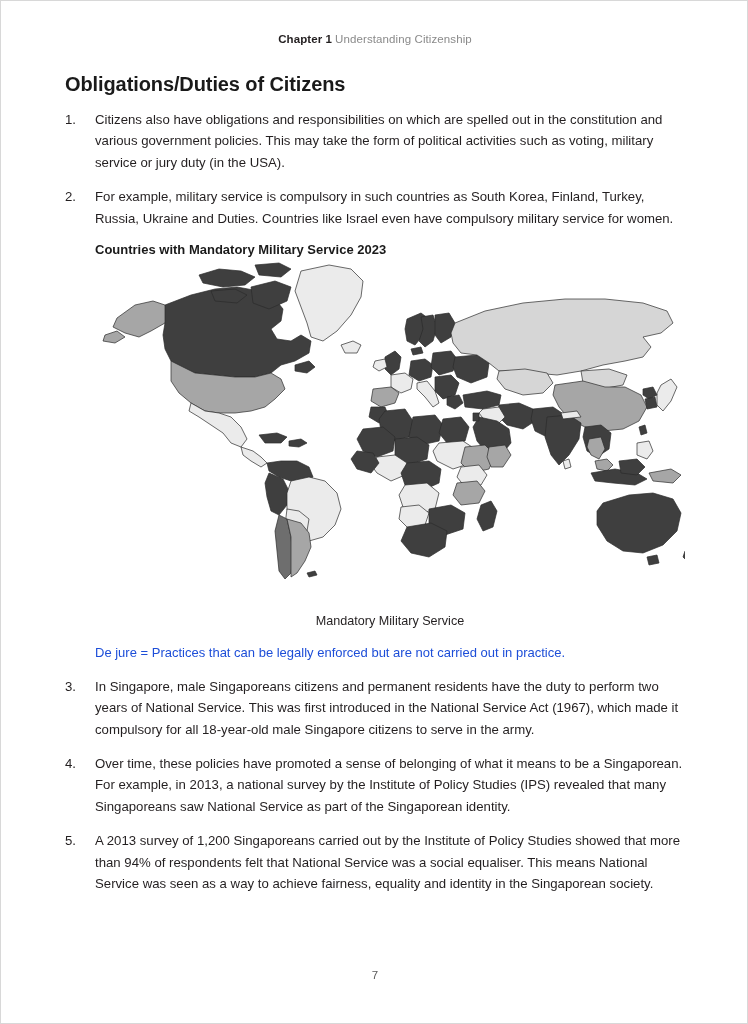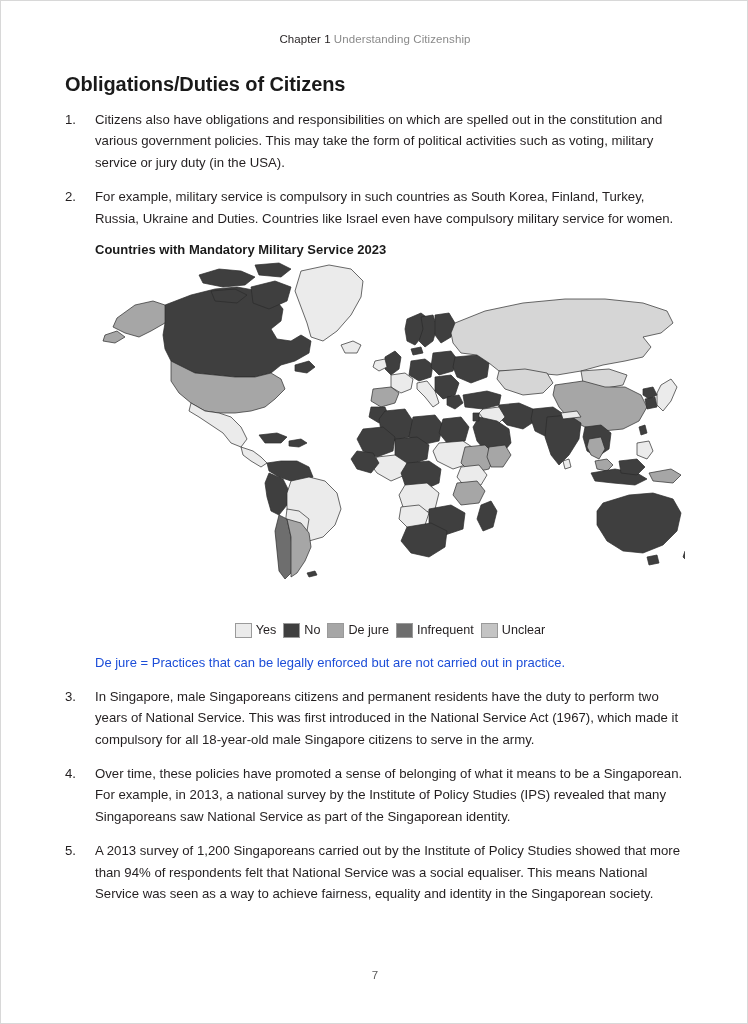--- a/index.html
+++ b/index.html
@@ -31,21 +31,21 @@
     position: absolute;
     top: 32px;
     left: 0;
     width: 748px;
     text-align: center;
     font-size: 11.5px;
     letter-spacing: .1px;
     white-space: nowrap;
   }
   .runhead .chap {
-    font-weight: normal;
+    font-weight: bold;
     color: #231f20;
   }
   .runhead .chaptitle {
     color: #8a8a8a;
     margin-left: 3px;
   }
 
   
   .content {
     position: absolute;
@@ -341,43 +341,22 @@
 
             <path fill="#3f3f3f" d="M508,242 L534,234 L558,232 L578,238 L586,252 L582,270 L568,284 L548,292 L528,290 L512,280 L502,264 L502,250 Z"></path>
 
             <path fill="#3f3f3f" d="M552,296 L562,294 L564,302 L554,304 Z"></path>
 
             <path fill="#3f3f3f" d="M596,276 L606,270 L612,278 L604,288 L596,286 Z M590,290 L600,288 L604,296 L594,302 L588,296 Z"></path>
           </g>
         </svg>
       </div>
 
-
-      <div class="legend">
-        <div class="legend-item">
-          <span class="swatch" style="background: rgb(235, 235, 235);"></span>
-          <span>Yes</span>
-        </div>
-        <div class="legend-item">
-          <span class="swatch" style="background: rgb(63, 63, 63);"></span>
-          <span>No</span>
-        </div>
-        <div class="legend-item">
-          <span class="swatch" style="background: rgb(166, 166, 166);"></span>
-          <span>De jure</span>
-        </div>
-        <div class="legend-item">
-          <span class="swatch" style="background: rgb(110, 110, 110);"></span>
-          <span>Infrequent</span>
-        </div>
-        <div class="legend-item">
-          <span class="swatch" style="background: rgb(196, 196, 196);"></span>
-          <span>Unclear</span>
-        </div>
-      </div>
+      <div class="legend-title">Mandatory Military Service</div>
+
     </div>
 
     <div class="note">De jure = Practices that can be legally enforced but are not carried out in practice.</div>
 
     <ol class="numlist">
 
       <li class="li">
         <span class="marker">3.</span>
         <span>In Singapore, male Singaporeans citizens and permanent residents have the duty to perform two years of National Service. This was first introduced in the National Service Act (1967), which made it compulsory for all 18-year-old male Singapore citizens to serve in the army.</span>
       </li>

